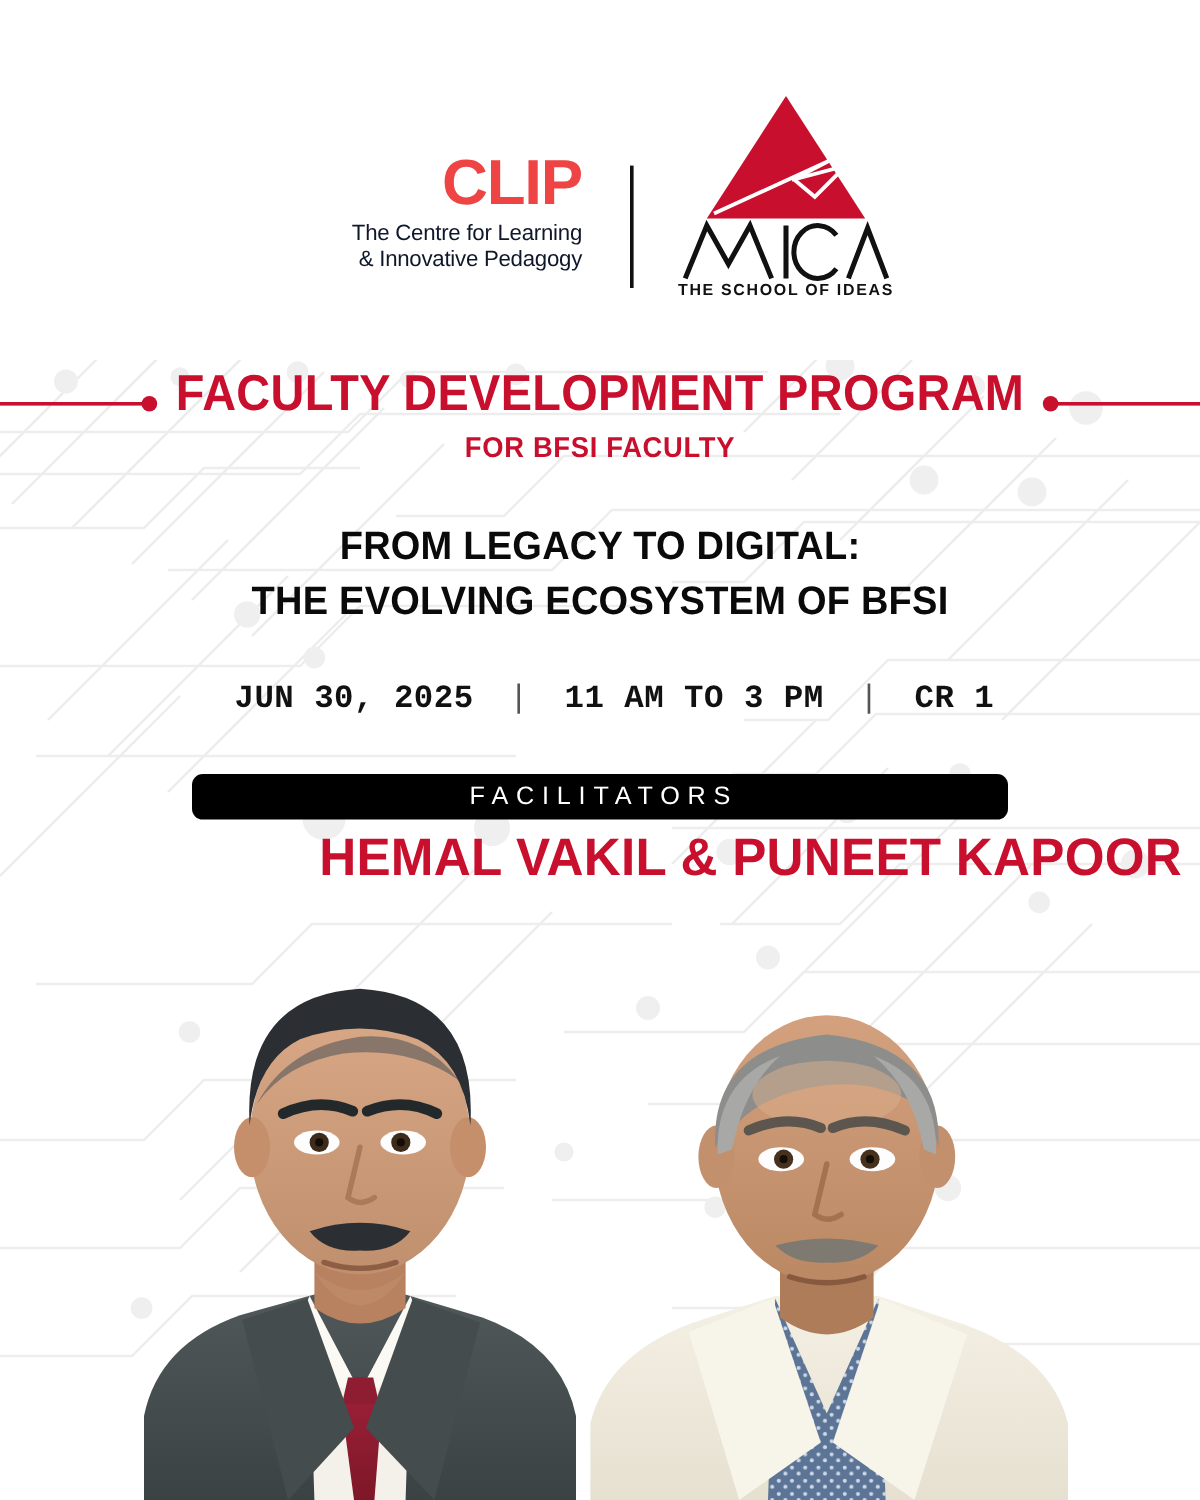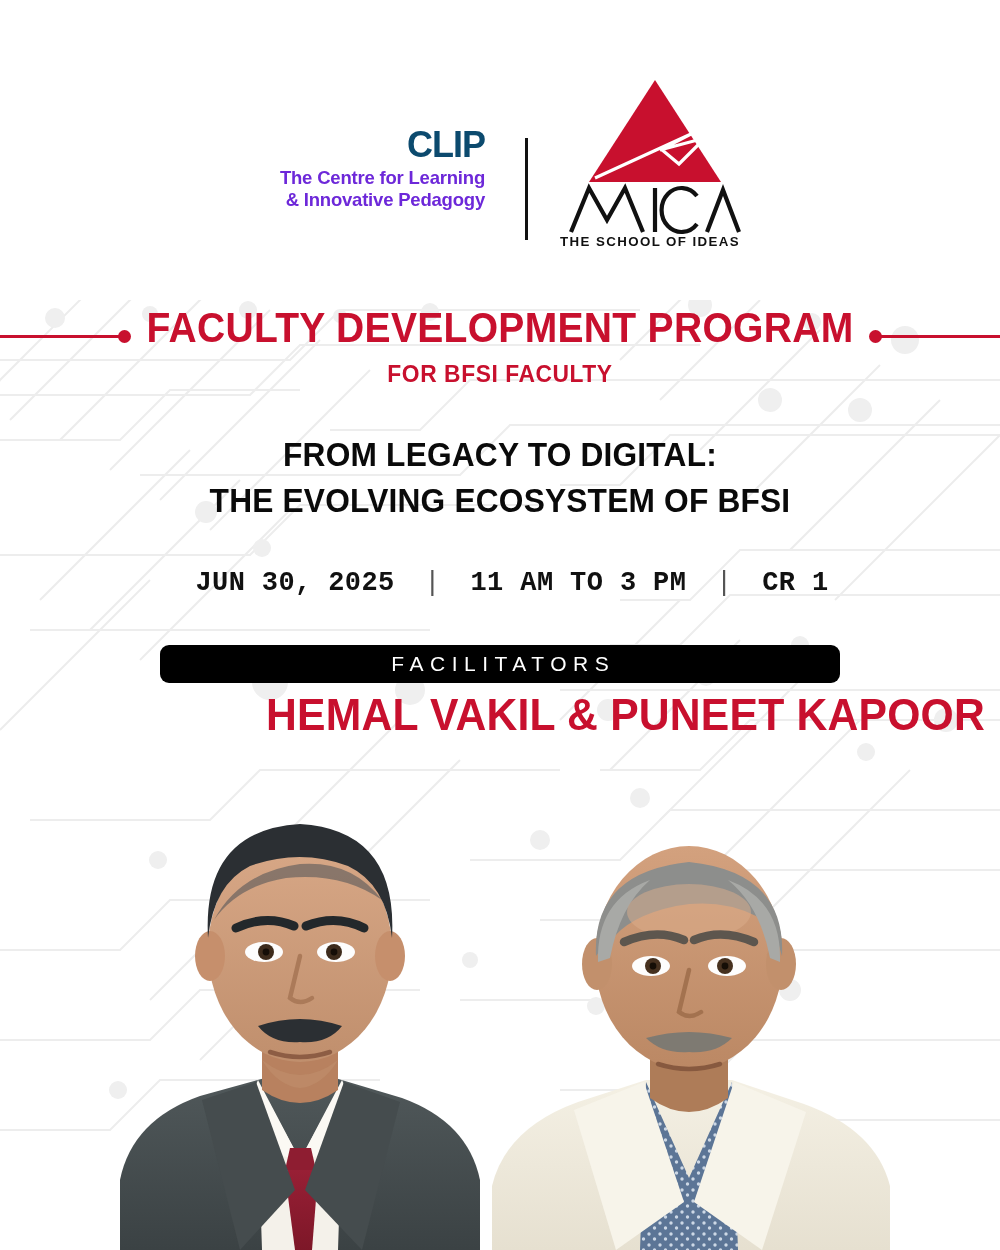--- a/index.html
+++ b/index.html
@@ -15,33 +15,33 @@
   .bg-circuit{position:absolute;left:0;top:300px;width:1000px;height:950px;z-index:0;pointer-events:none;}
   .bg-circuit svg{display:block;}
 
   
   .logo-band{position:absolute;left:0;top:70px;width:1000px;height:190px;z-index:5;}
   .logo-inner{position:absolute;left:260px;top:0;width:490px;height:190px;}
 
   .clip-block{position:absolute;right:265px;top:58px;text-align:right;}
   .clip-word{
     font-family:"Liberation Sans", sans-serif;
-    font-weight:bold;font-size:36px;line-height:0.96;color:#0c4a6e;
+    font-weight:bold;font-size:53px;line-height:0.96;color:#ef4444;
     letter-spacing:-1px;
   }
   .clip-sub{
     font-family:"Liberation Sans", sans-serif;
-    font-weight:bold;font-size:18.5px;line-height:1.22;color:#6d28d9;
+    font-weight:normal;font-size:18.5px;line-height:1.22;color:#0f172a;
     letter-spacing:-0.2px;margin-top:4px;white-space:nowrap;
   }
   .logo-divider{
     position:absolute;left:265px;top:68px;width:3px;height:102px;background:#111;
   }
 
-  .mica-block{position:absolute;left:300px;top:8px;width:190px;text-align:left;}
+  .mica-block{position:absolute;left:300px;top:8px;width:190px;text-align:center;}
   .mica-mark{width:136px;height:106px;margin:0 auto;display:block;}
   .mica-word{width:176px;height:54px;margin:-2px auto 0;display:block;}
   .mica-tag{
     font-family:"Liberation Sans", sans-serif;
     font-weight:bold;font-size:13.3px;letter-spacing:1.4px;color:#111;
     margin-top:-2px;
   }
 
   
   .fdp-wrap{position:absolute;left:0;top:302px;width:1000px;z-index:6;text-align:center;}

